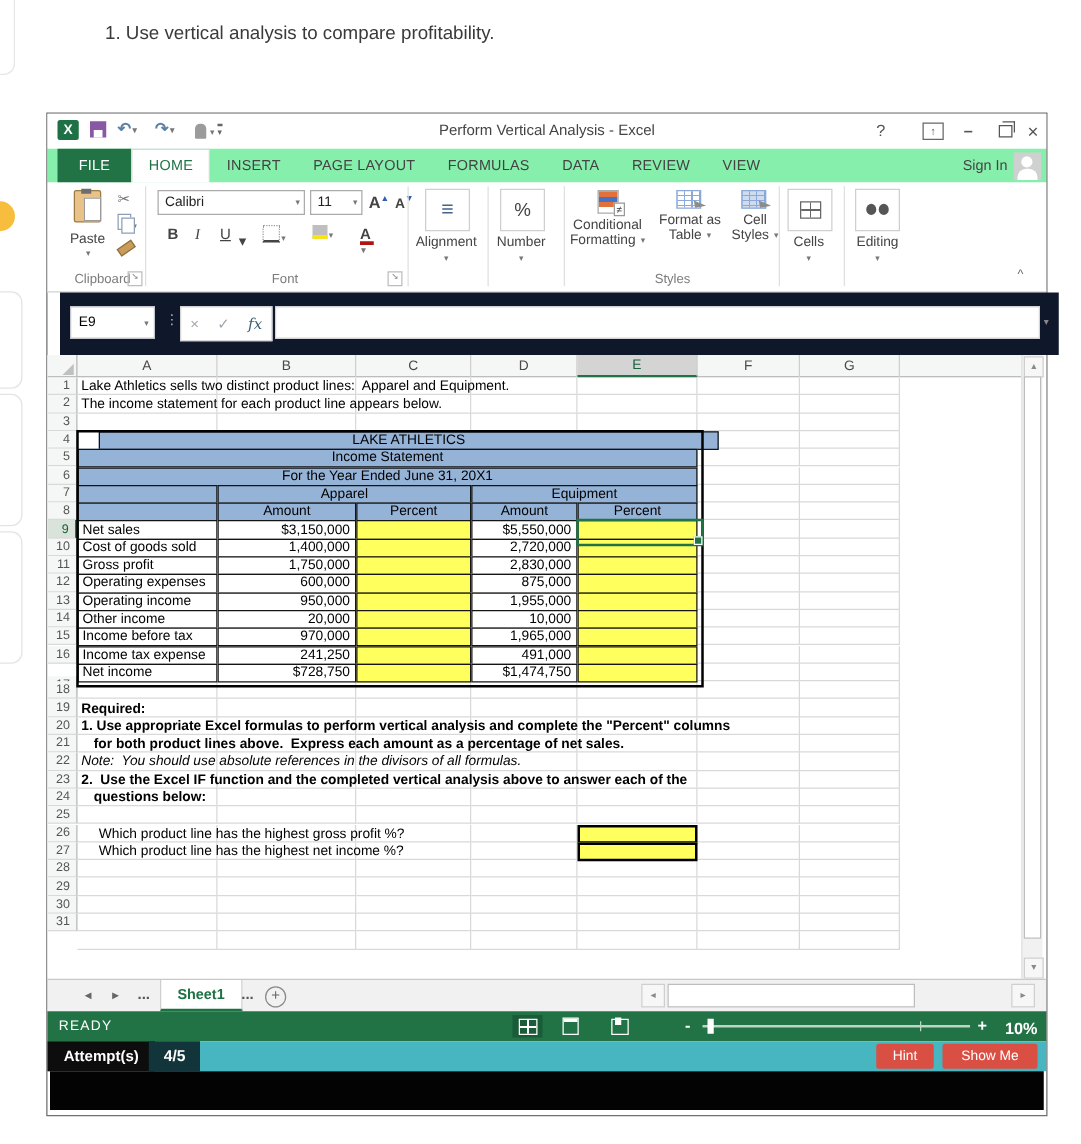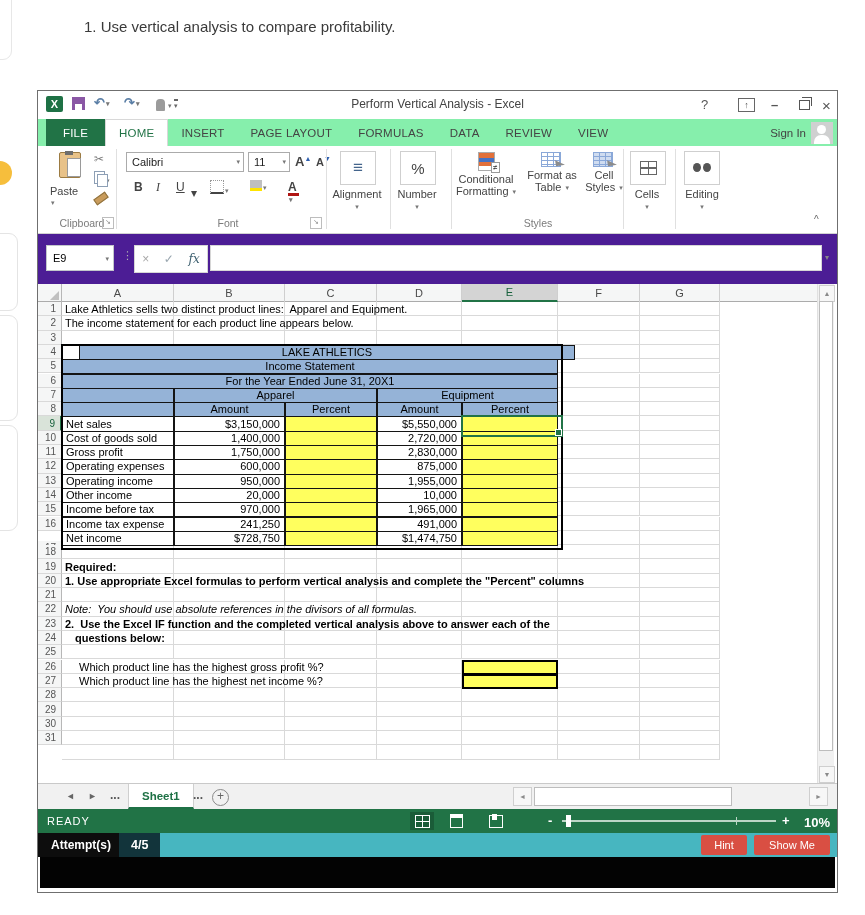--- a/index.html
+++ b/index.html
@@ -41,21 +41,21 @@
   #avatar{width:22px;height:22px;background:#cfd0d0;position:relative;overflow:hidden;}
   #avatar:before{content:"";position:absolute;left:6px;top:3px;width:9px;height:9px;border-radius:50%;background:#fff;}
   #avatar:after{content:"";position:absolute;left:3px;top:13px;width:16px;height:9px;border-radius:7px 7px 0 0;background:#fff;}
 
   
   #ribbon{position:absolute;left:0;top:55px;width:799px;height:88px;background:#fff;border-bottom:1px solid #d2d2d2;box-sizing:border-box;}
   .vsep{position:absolute;top:3px;height:80px;width:1px;background:#e0e0e0;}
   .glabel{position:absolute;top:71px;font-size:10.5px;color:#7b7b7b;text-align:center;}
   .launcher{position:absolute;top:71px;width:10px;height:10px;border:1px solid #bdbdbd;color:#888;font-size:7px;line-height:8px;text-align:center;}
   .biglabel{font-size:11px;color:#444;}
-  #paste-btn{position:absolute;left:12px;top:4px;width:40px;height:64px;text-align:left;}
+  #paste-btn{position:absolute;left:12px;top:4px;width:40px;height:64px;text-align:center;}
   .paste-ico{margin:2px auto 3px;width:20px;height:24px;background:#e8c289;border:1px solid #9c7b42;border-radius:2px;position:relative;}
   .paste-ico:before{content:"";position:absolute;left:5px;top:-2px;width:8px;height:4px;background:#6d6d6d;}
   .paste-ico:after{content:"";position:absolute;left:7px;top:5px;width:12px;height:17px;background:#fff;border:1px solid #9a9a9a;}
   .smallbtn{position:absolute;left:56px;font-size:12px;color:#777;}
   .copy-ico,.copy-ico:after{width:9px;height:11px;border:1px solid #8d9fb5;background:#fff;}
   .copy-ico{position:relative;display:inline-block;}
   .copy-ico:after{content:"";position:absolute;left:2px;top:2px;}
   .paint-ico{display:inline-block;width:12px;height:5px;background:#c99c5c;border:1px solid #8f7340;transform:rotate(-35deg);}
   .combo{position:absolute;top:6px;height:20px;border:1px solid #ababab;background:#fff;font-size:11px;color:#222;
     display:flex;align-items:center;padding-left:5px;box-sizing:border-box;}
@@ -77,21 +77,21 @@
     background:repeating-linear-gradient(90deg,transparent 0 5px,#8aa8d8 5px 6px),repeating-linear-gradient(180deg,transparent 0 3px,#8aa8d8 3px 4px);}
   .brush{display:inline-block;width:0;height:0;border-left:6px solid transparent;border-bottom:9px solid #8c8c8c;transform:rotate(80deg);margin-left:-4px;}
   .grid-ico{display:inline-block;width:15px;height:12px;border:1px solid #666;
     background:linear-gradient(90deg,transparent 0 47%,#666 47% 53%,transparent 53%),linear-gradient(180deg,transparent 0 42%,#666 42% 58%,transparent 58%);}
   .binoc{display:inline-block;position:relative;width:18px;height:10px;}
   .binoc:before,.binoc:after{content:"";position:absolute;top:0;width:8px;height:9px;border-radius:50%;background:#555;}
   .binoc:before{left:0;} .binoc:after{right:0;}
   #ribbon-collapse{position:absolute;left:776px;top:68px;font-size:10px;color:#666;}
 
   
-  #fbar{position:absolute;left:0;top:143px;width:799px;height:50px;background:#4c1d95;}
+  #fbar{position:absolute;left:10px;top:143px;width:799px;height:50px;background:#0f172a;}
   #namebox{position:absolute;left:8px;top:11px;width:68px;height:26px;background:#fff;border:1px solid #c3c7cb;
     font-size:11px;display:flex;align-items:center;padding-left:6px;box-sizing:border-box;}
   #namebox .mini-drop{position:absolute;right:4px;top:9px;}
   #fbar-dots{position:absolute;left:84px;top:15px;color:#b3b3b3;font-size:11px;}
   #fx-group{position:absolute;left:96px;top:11px;width:72px;height:26px;border:1px solid #d6d6d6;background:#fff;
     display:flex;align-items:center;justify-content:space-around;}
   .fx-x{color:#a8a8a8;font-size:12px;} .fx-c{color:#9aa7b0;font-size:12px;}
   .fx-f{font-family:"DejaVu Serif",serif;font-style:italic;font-size:12px;color:#3e6070;}
   #finput{position:absolute;left:172px;top:11px;width:612px;height:26px;background:#fff;border:1px solid #d6d6d6;box-sizing:border-box;}
   #fbar-exp{position:absolute;right:8px;top:19px;font-size:8px;color:#888;}
@@ -468,20 +468,21 @@
           <div class="rnum" style="top: 271.7px; height: 14.3px;">20</div>
           <div class="cell tx fb" style="left: 24px; top: 271.7px; width: 658px; height: 15.3px;">1. Use appropriate Excel formulas to perform vertical analysis and complete the "Percent" columns</div>
           <div class="gcell" style="left: 24px; top: 286px; width: 112px; height: 14.3px;"></div>
           <div class="gcell" style="left: 136px; top: 286px; width: 111px; height: 14.3px;"></div>
           <div class="gcell" style="left: 247px; top: 286px; width: 92px; height: 14.3px;"></div>
           <div class="gcell" style="left: 339px; top: 286px; width: 85px; height: 14.3px;"></div>
           <div class="gcell" style="left: 424px; top: 286px; width: 96px; height: 14.3px;"></div>
           <div class="gcell" style="left: 520px; top: 286px; width: 82px; height: 14.3px;"></div>
           <div class="gcell" style="left: 602px; top: 286px; width: 80px; height: 14.3px;"></div>
           <div class="rnum" style="top: 286px; height: 14.3px;">21</div>
+          <div class="cell tx fb in1" style="left: 24px; top: 286px; width: 658px; height: 15.3px;">for both product lines above.  Express each amount as a percentage of net sales.</div>
           <div class="gcell" style="left: 24px; top: 300.3px; width: 112px; height: 14.3px;"></div>
           <div class="gcell" style="left: 136px; top: 300.3px; width: 111px; height: 14.3px;"></div>
           <div class="gcell" style="left: 247px; top: 300.3px; width: 92px; height: 14.3px;"></div>
           <div class="gcell" style="left: 339px; top: 300.3px; width: 85px; height: 14.3px;"></div>
           <div class="gcell" style="left: 424px; top: 300.3px; width: 96px; height: 14.3px;"></div>
           <div class="gcell" style="left: 520px; top: 300.3px; width: 82px; height: 14.3px;"></div>
           <div class="gcell" style="left: 602px; top: 300.3px; width: 80px; height: 14.3px;"></div>
           <div class="rnum" style="top: 300.3px; height: 14.3px;">22</div>
           <div class="cell tx fi" style="left: 24px; top: 300.3px; width: 658px; height: 15.3px;">Note:  You should use absolute references in the divisors of all formulas.</div>
           <div class="gcell" style="left: 24px; top: 314.6px; width: 112px; height: 14.3px;"></div>

